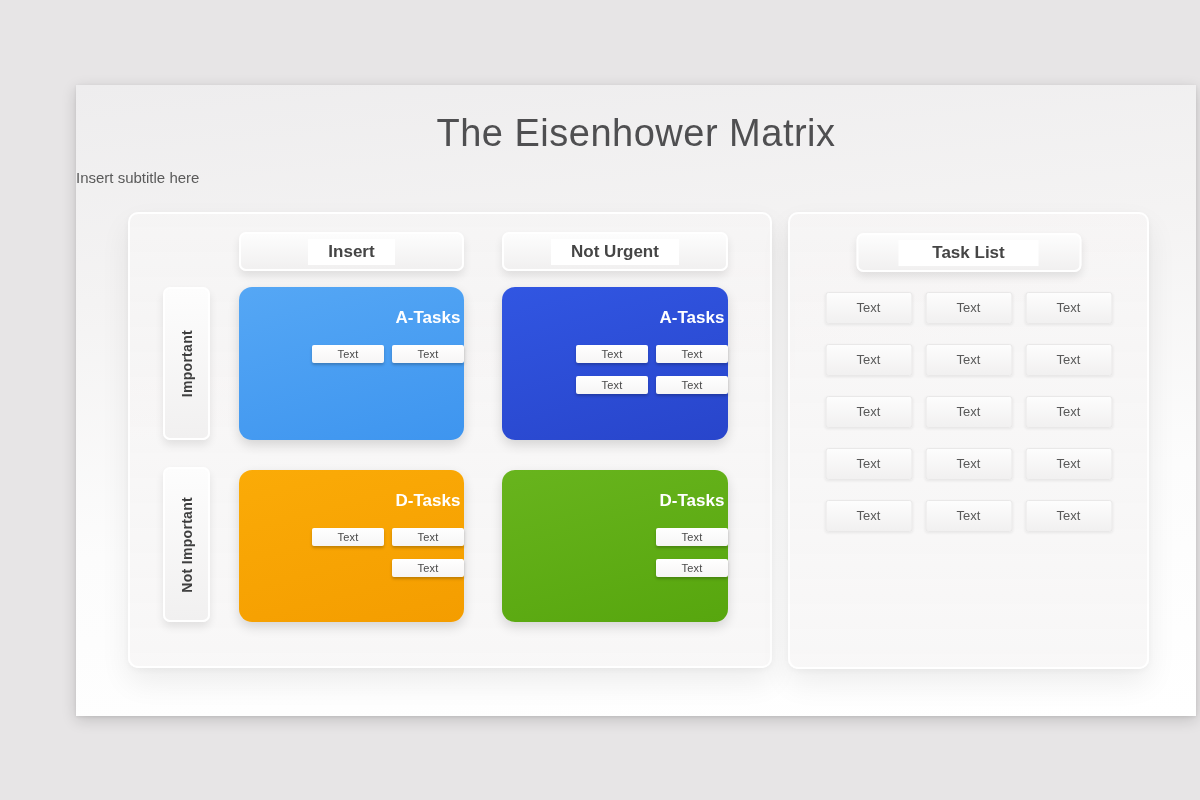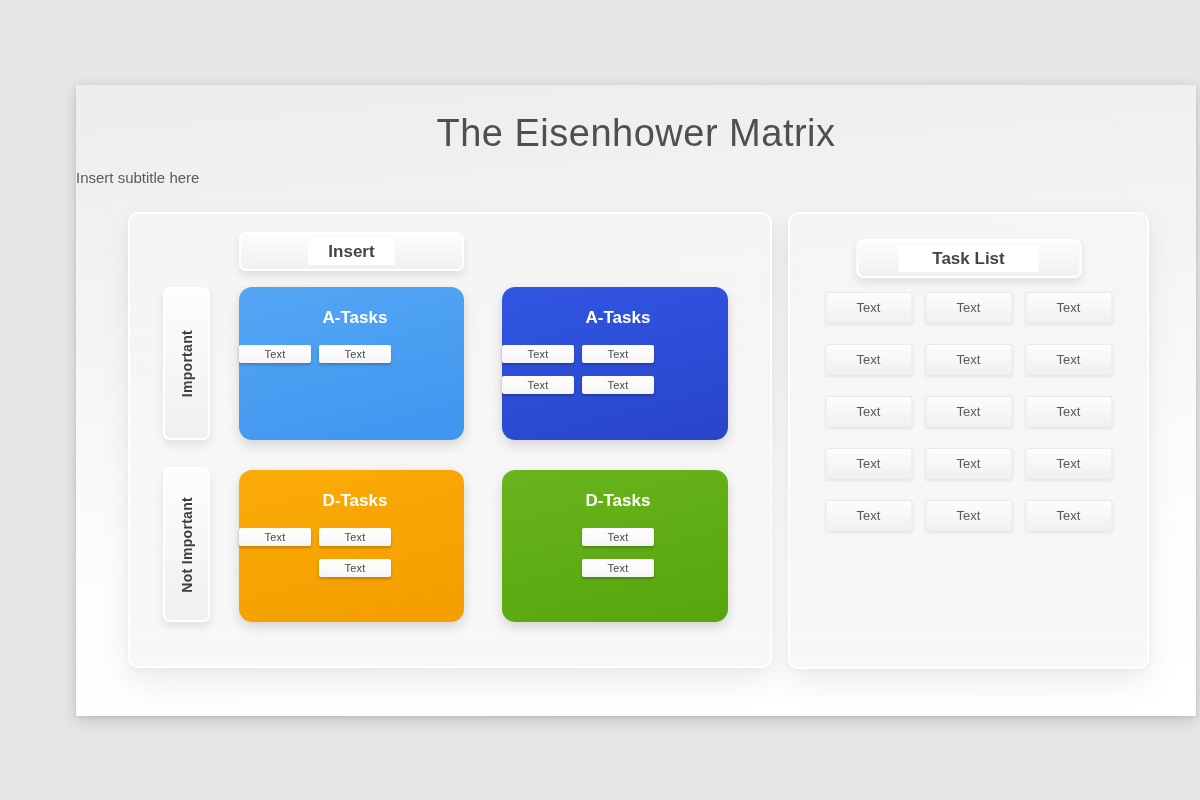--- a/index.html
+++ b/index.html
@@ -46,35 +46,35 @@
     border-radius:7px;
     box-shadow:0 5px 9px rgba(0,0,0,.09);
     display:flex; align-items:center; justify-content:center;
     color:#454545; font-weight:700; font-size:17px;
   }
   .chip { background:#ffffff; padding:3px 20px; white-space:nowrap; }
   .chip-wide { padding:3px 34px; }
 
   .col-header-1 { left:109px; top:18px; width:225px; height:39px; }
   .col-header-2 { left:372px; top:18px; width:226px; height:39px; }
-  .task-header  { left:50%; transform:translateX(-50%); top:25px; width:225px; height:39px; }
+  .task-header  { left:50%; transform:translateX(-50%); top:19px; width:225px; height:39px; }
 
   .row-header-1 { left:33px; top:73px;  width:47px; height:153px; }
   .row-header-2 { left:33px; top:253px; width:47px; height:155px; }
   .vtext {
     writing-mode:vertical-rl; transform:rotate(180deg);
     font-size:14px; font-weight:700; color:#3e3e3e; letter-spacing:.3px;
     white-space:nowrap;
   }
 
   
   .card {
     position:absolute; width:225px; height:153px; border-radius:13px;
     box-shadow:0 5px 12px rgba(0,0,0,.14);
-    display:flex; flex-direction:column; align-items:flex-start;
+    display:flex; flex-direction:column; align-items:flex-end;
     padding-top:21px;
   }
   .q0 { left:109px; top:73px; }
   .q1 { left:372px; top:73px; width:226px; }
   .q2 { left:109px; top:256px; height:152px; }
   .q3 { left:372px; top:256px; width:226px; height:152px; }
 
   .card-title-row { width:152px; display:flex; justify-content:flex-end; margin-bottom:17px; }
   .card-title { width:72px; text-align:center; color:#ffffff; font-size:17px; font-weight:700; }
 
@@ -109,20 +109,23 @@
   <div class="slide">
 
     <h1 class="slide-title">The Eisenhower Matrix</h1>
     <div class="slide-subtitle">Insert subtitle here</div>
 
     <section class="panel matrix-panel">
 
       <div class="plate col-header-1">
         <span class="chip">Insert</span>
       </div>
+      <div class="plate col-header-2">
+        <span class="chip">Not Urgent</span>
+      </div>
 
       <div class="plate row-header-1">
         <span class="vtext">Important</span>
       </div>
       <div class="plate row-header-2">
         <span class="vtext">Not Important</span>
       </div>
 
       <div class="card q0" style="background: linear-gradient(165deg, rgb(85, 167, 245), rgb(62, 149, 239));">
         <div class="card-title-row">

